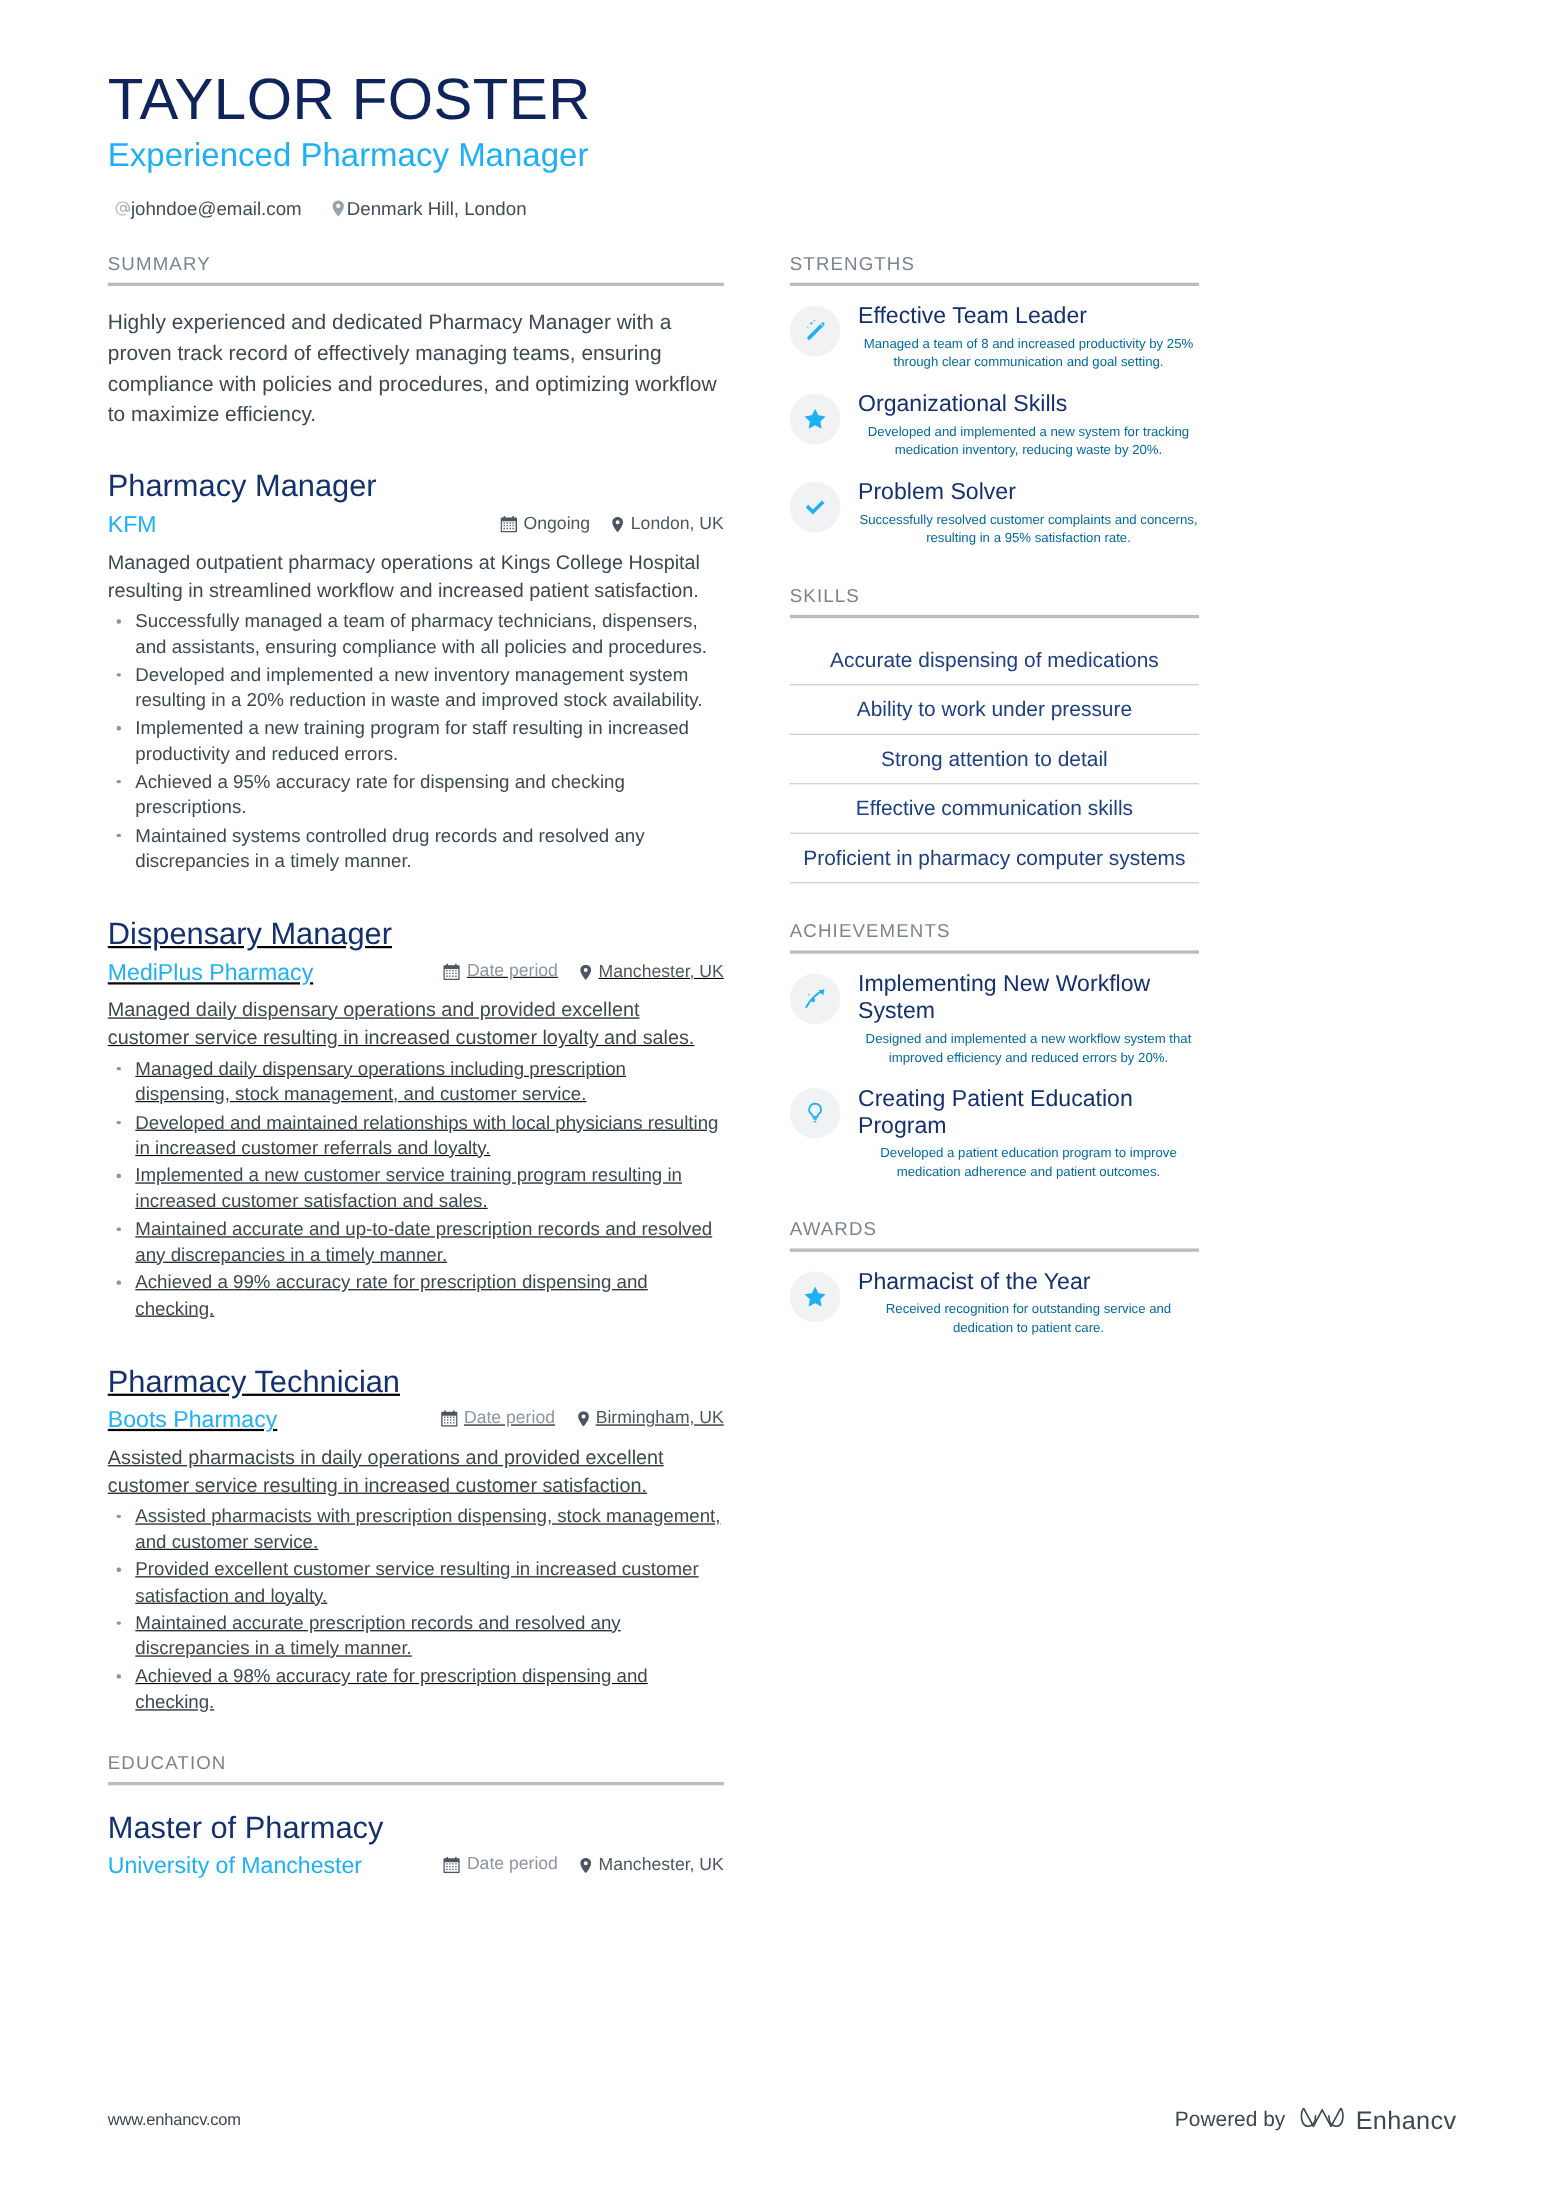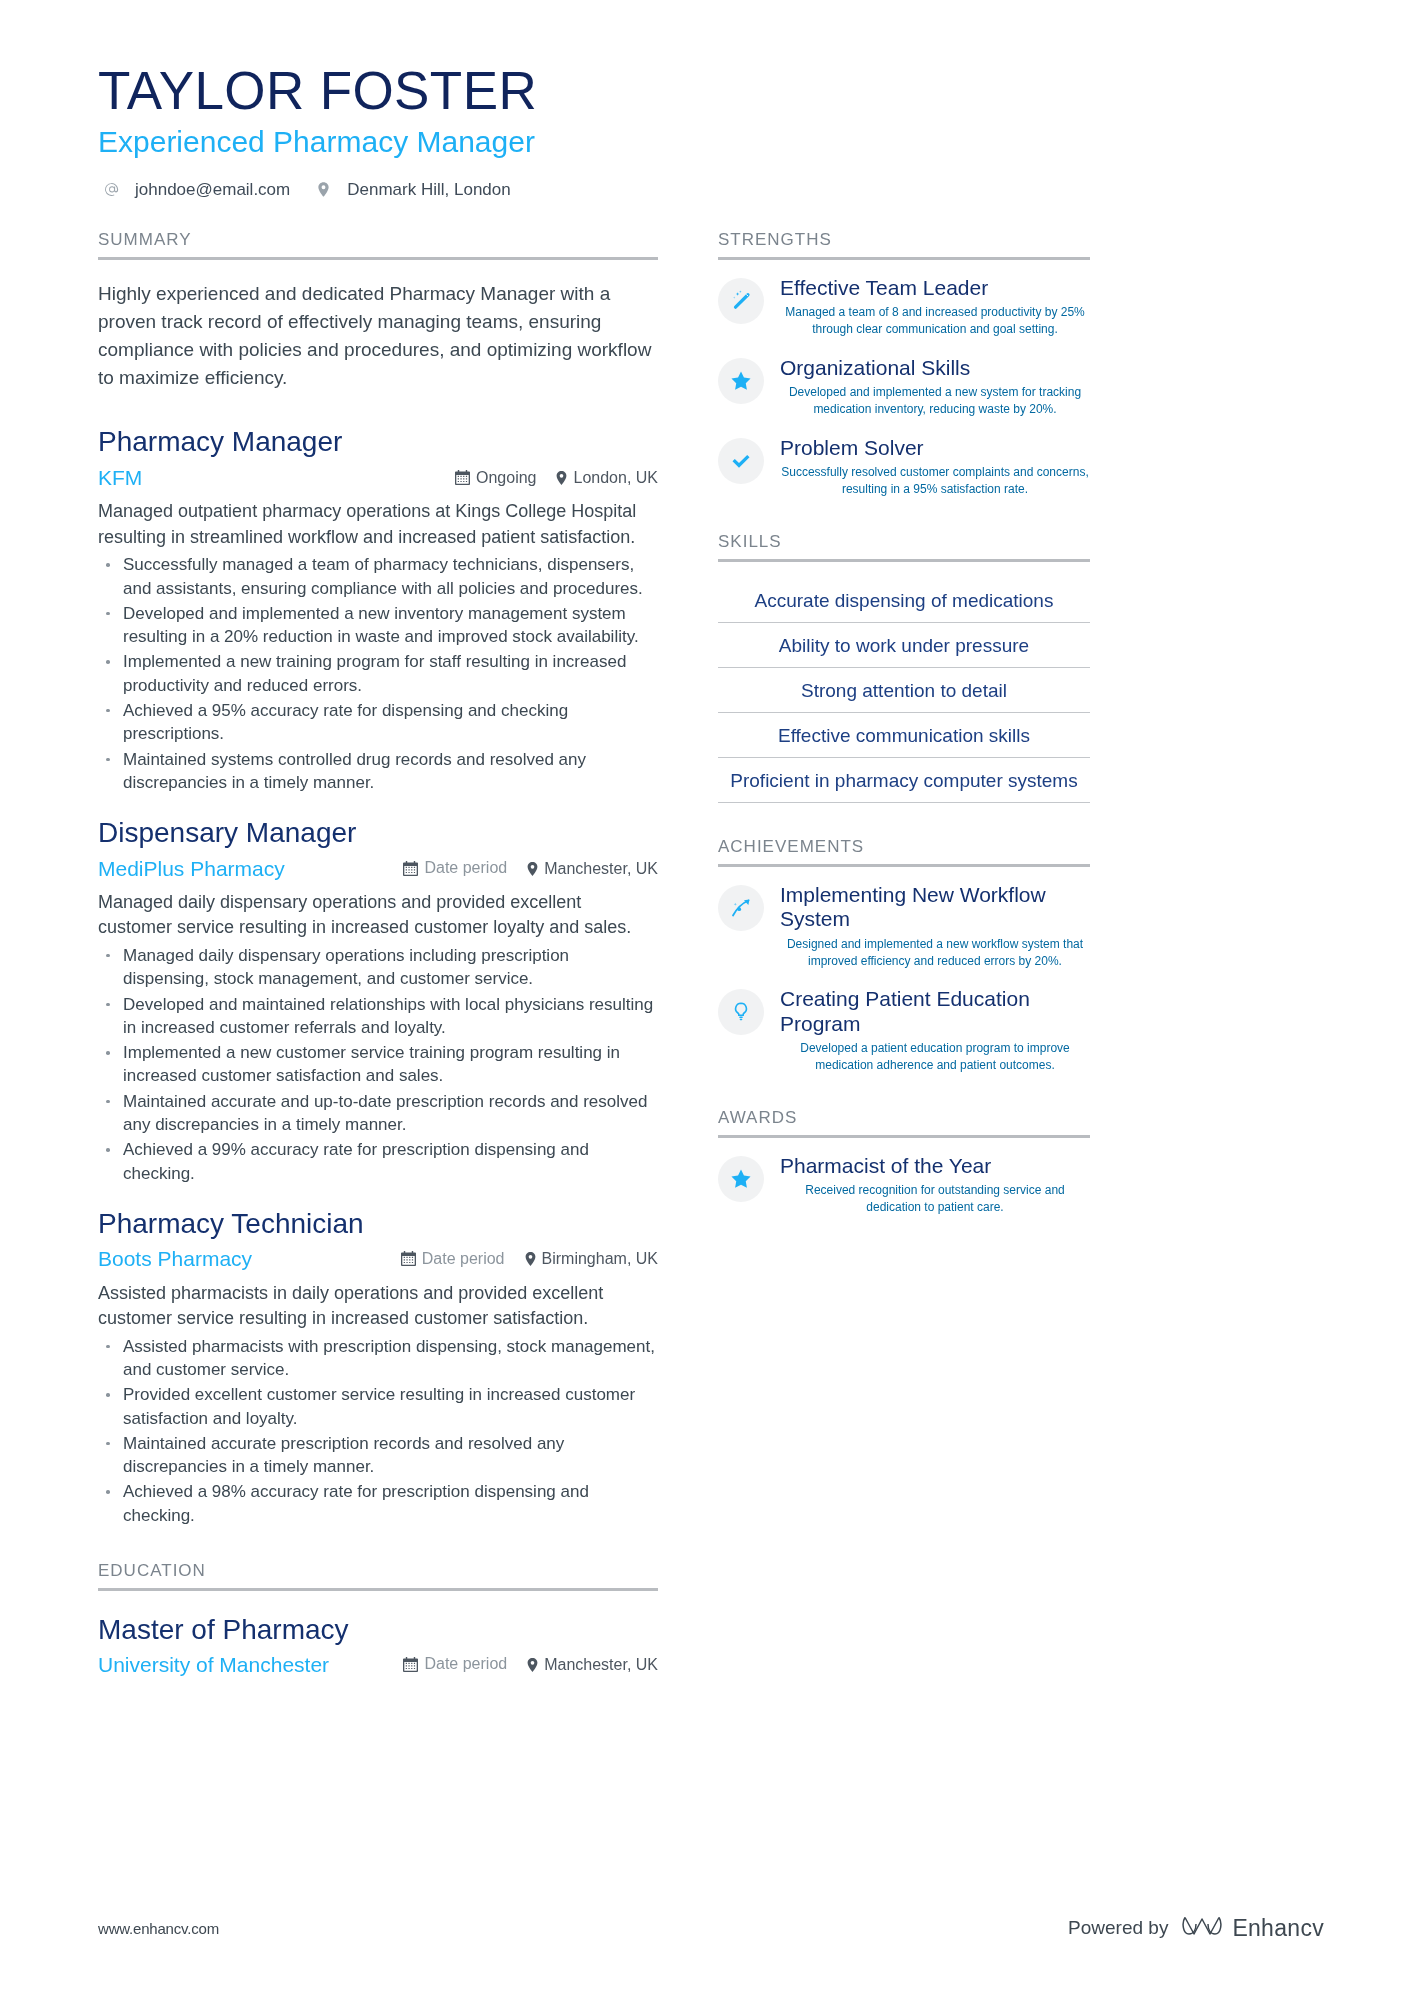--- a/index.html
+++ b/index.html
@@ -35,21 +35,21 @@
   .contact-row {
     display: flex;
     align-items: center;
     gap: 26px;
     margin-top: 19px;
     padding-left: 6px;
   }
   .contact-item {
     display: flex;
     align-items: center;
-    gap: 16px;
+    gap: 0;
     font-size: 17px;
     color: #3f4b58;
   }
   .contact-item .ico {
     display: inline-flex;
     align-items: center;
     justify-content: center;
     color: #9aa3ab;
     width: 15px;
     height: 17px;
@@ -82,21 +82,21 @@
   
   .summary-text {
     font-size: 19px;
     line-height: 1.47;
     color: #3c4852;
     margin-top: 20px;
   }
 
   
   .job { margin-top: 22px; }
-  .job + .job { margin-top: 22px; }
+  .job + .job { margin-top: 38px; text-decoration: underline; }
   .job-role {
     font-size: 28px;
     font-weight: 400;
     color: #14306e;
     line-height: 1.2;
   }
   .job-meta {
     display: flex;
     align-items: baseline;
     margin-top: 6px;

